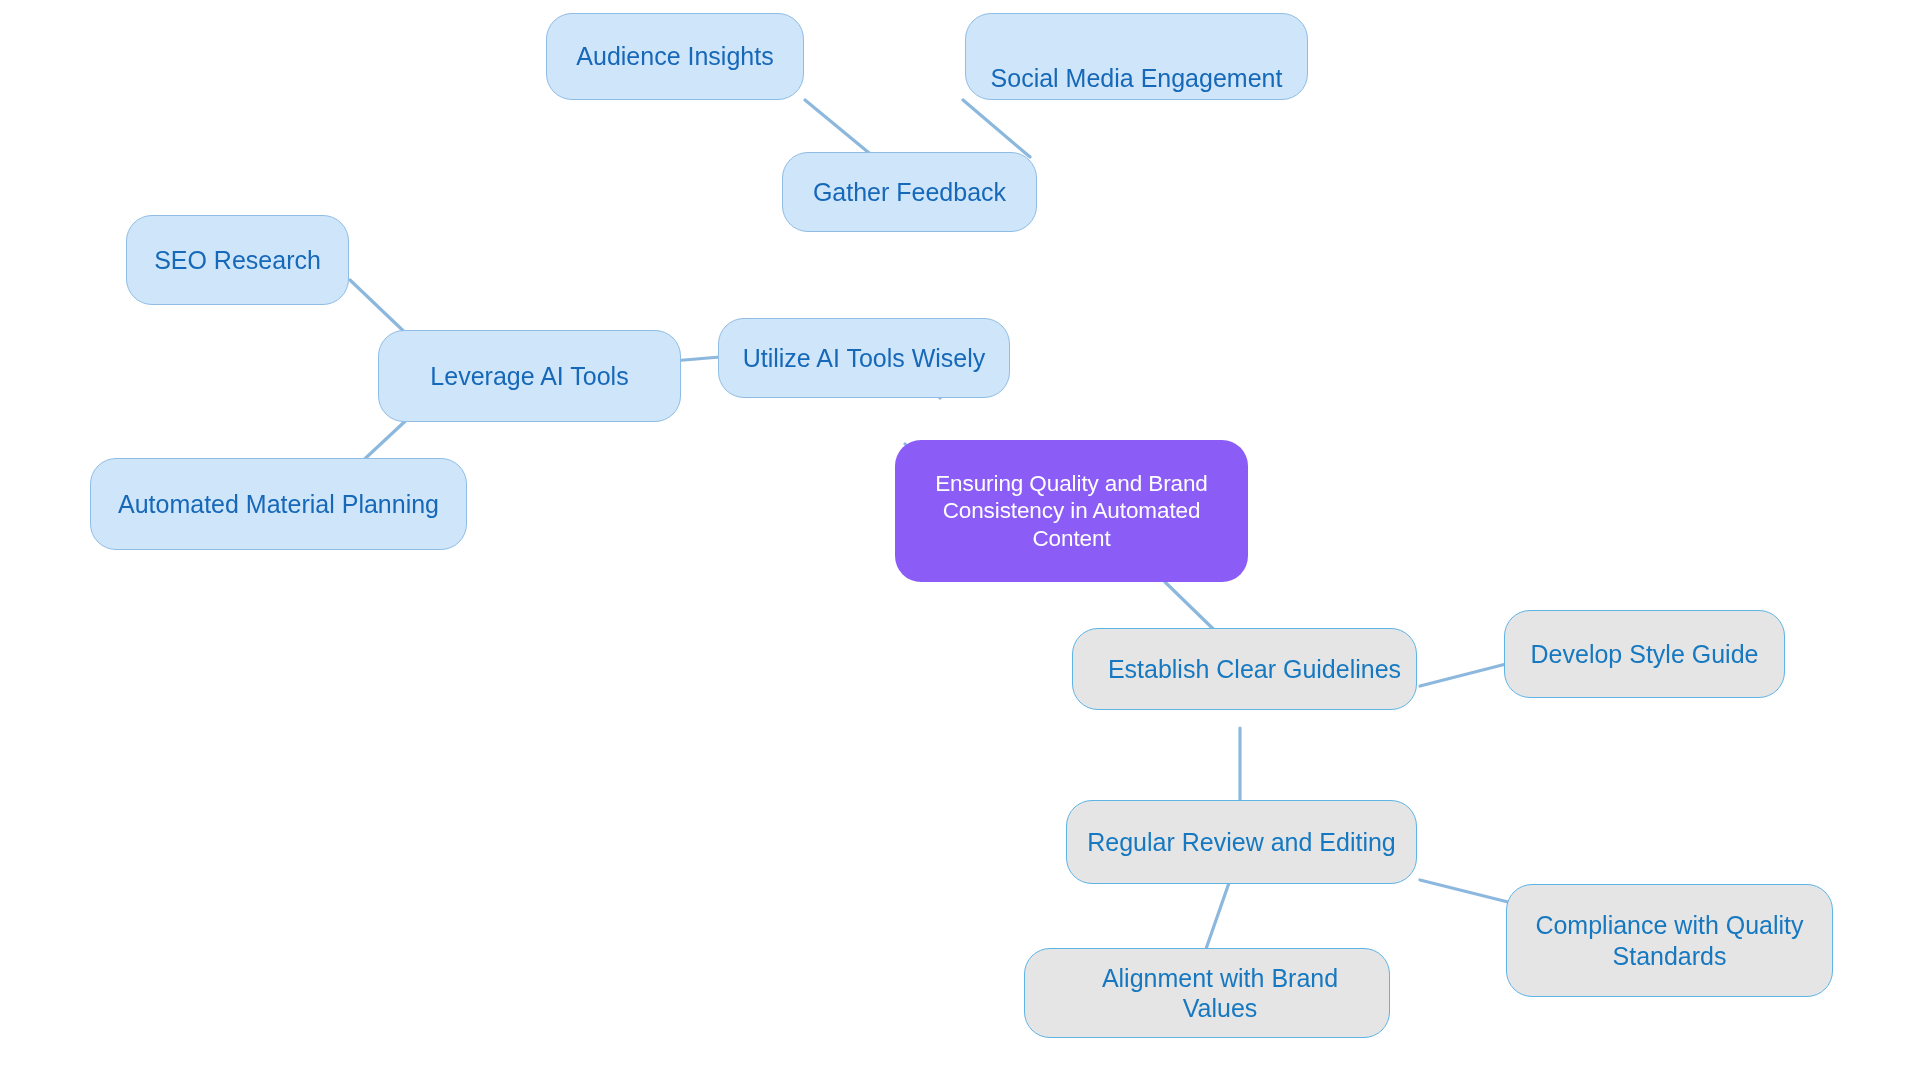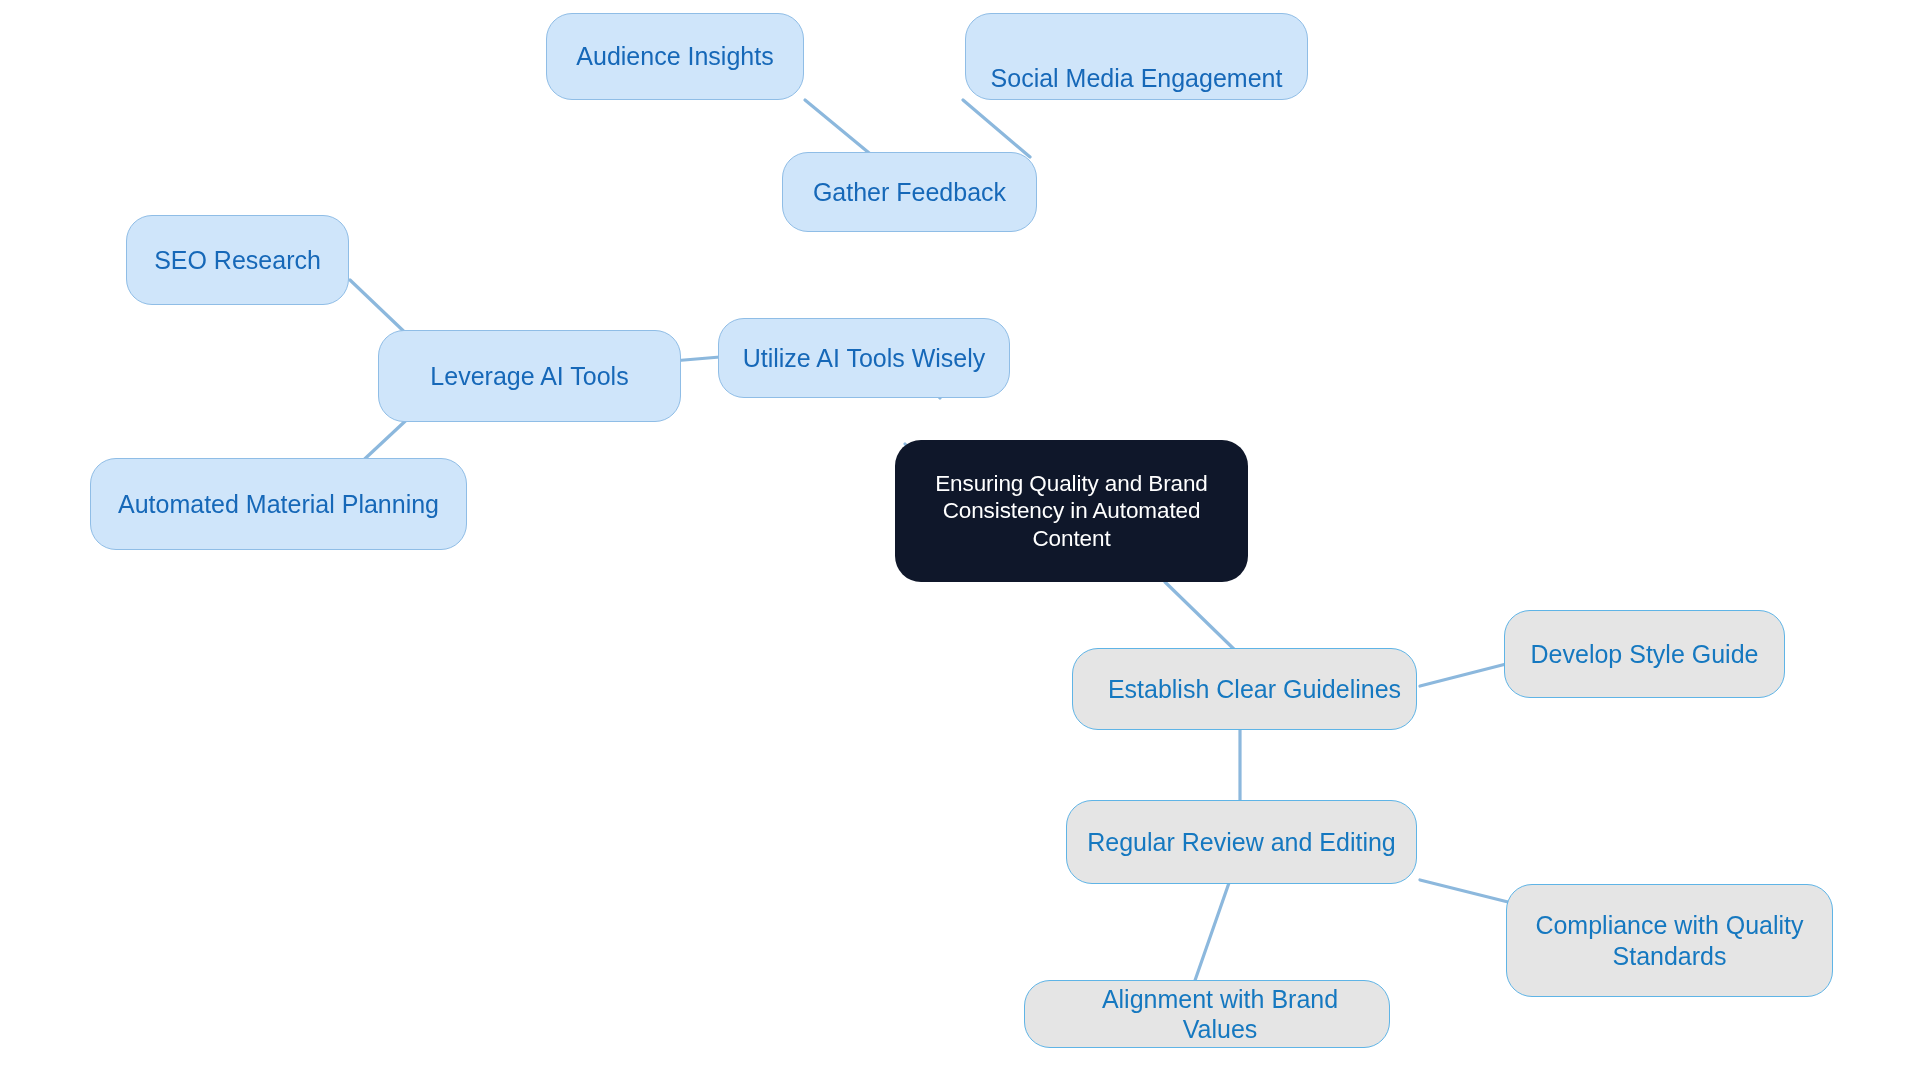--- a/index.html
+++ b/index.html
@@ -29,21 +29,21 @@
     display: flex;
     align-items: center;
     justify-content: center;
     text-align: center;
     border-radius: 26px;
     line-height: 1.22;
     padding: 6px 14px;
     z-index: 2;
   }
   .node-root {
-    background: #0f172a;
+    background: #8b5cf6;
     color: #ffffff;
     border: none;
     border-radius: 26px;
     font-size: 22.5px;
     letter-spacing: -0.1px;
   }
   .node-pale {
     background: #cfe5fa;
     border: 1.6px solid #8fbde6;
     color: #1668b8;
@@ -103,33 +103,33 @@
   </div>
 
   <div class="node node-pale" style="left:126px; top:215px; width:223px; height:90px;">
     <span>SEO Research</span>
   </div>
 
   <div class="node node-pale" style="left:90px; top:458px; width:377px; height:92px;">
     <span>Automated Material Planning</span>
   </div>
 
-  <div class="node node-bright" style="left:1072px; top:648px; width:345px; height:82px;padding-left:34px;">
+  <div class="node node-bright" style="left:1072px; top:628px; width:345px; height:82px;padding-left:34px;">
     <span>Establish Clear Guidelines</span>
   </div>
 
   <div class="node node-bright" style="left:1504px; top:610px; width:281px; height:88px;">
     <span>Develop Style Guide</span>
   </div>
 
   <div class="node node-bright" style="left:1066px; top:800px; width:351px; height:84px;">
     <span>Regular Review and Editing</span>
   </div>
 
   <div class="node node-bright" style="left:1506px; top:862px; width:327px; height:113px;margin-top:22px;">
     <span>Compliance with Quality Standards</span>
   </div>
 
-  <div class="node node-bright" style="left:1024px; top:980px; width:366px; height:68px;padding-left:40px;">
+  <div class="node node-bright" style="left:1024px; top:948px; width:366px; height:90px;padding-left:40px;">
     <span>Alignment with Brand Values</span>
   </div>
 
 </div>
 
 </body></html>

